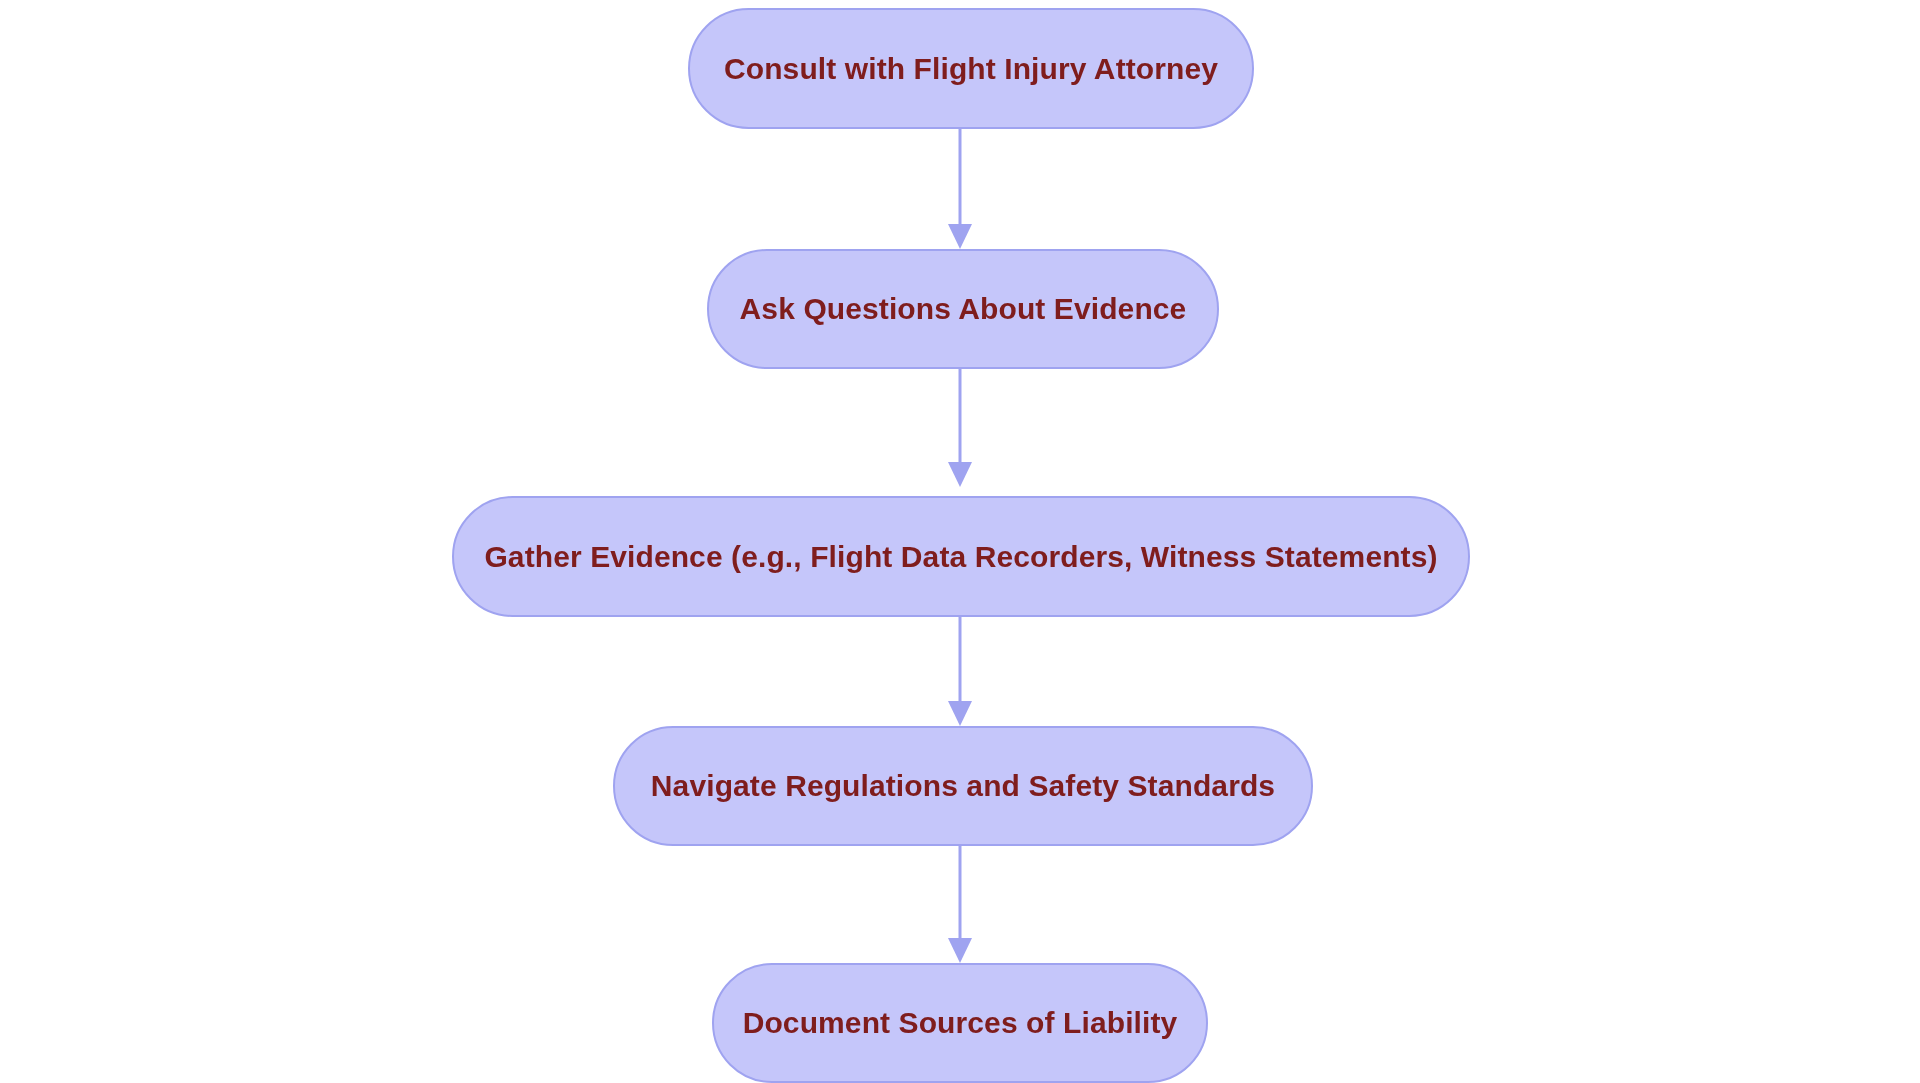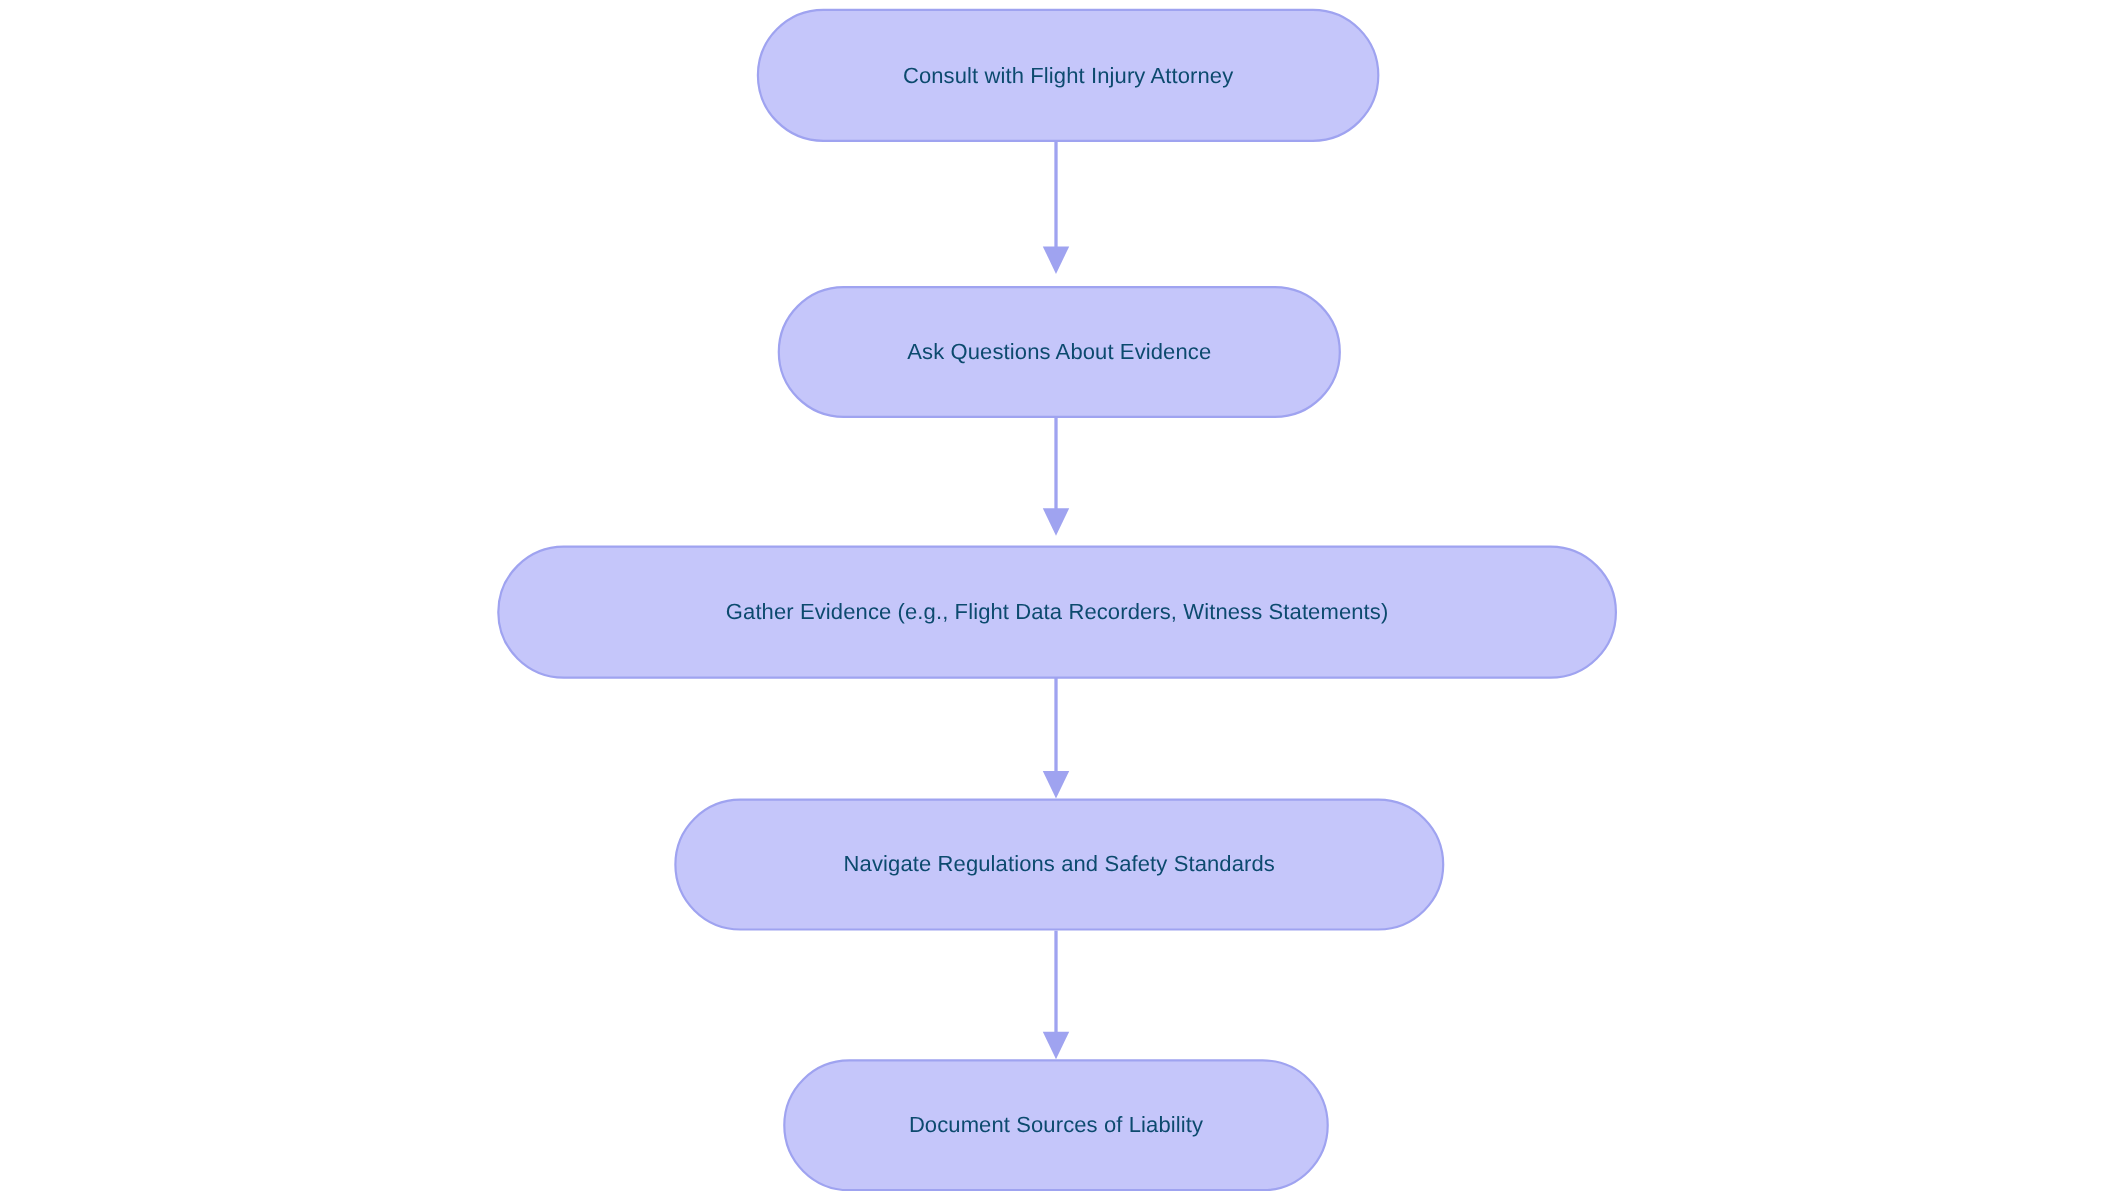--- a/index.html
+++ b/index.html
@@ -29,32 +29,32 @@
     align-items: center;
     justify-content: center;
     background: #c5c6fa;
     border: 2px solid #9fa3f0;
     border-radius: 62px;
     text-align: center;
     padding: 0 26px;
   }
 
   .flow-node .node-label {
-    color: #0c4a6e;
+    color: #7f1d1d;
     font-family: "Liberation Sans", sans-serif;
-    font-size: 20px;
-    font-weight: 400;
+    font-size: 30px;
+    font-weight: 700;
     line-height: 1.2;
     letter-spacing: 0.1px;
     white-space: nowrap;
   }
 
   
   #node-0 { left: 688px;  top: 8px;    width: 566px; height: 121px; }
-  #node-1 { left: 707px;  top: 249px;  width: 512px; height: 120px; margin-top: 11px; }
+  #node-1 { left: 707px;  top: 249px;  width: 512px; height: 120px; }
   #node-2 { left: 452px;  top: 496px;  width: 1018px; height: 121px; }
   #node-3 { left: 613px;  top: 726px;  width: 700px; height: 120px; }
   #node-4 { left: 712px;  top: 963px;  width: 496px; height: 120px; }
 
   .flow-edge {
     position: absolute;
     left: 0;
     top: 0;
     width: 1920px;
     height: 1083px;

